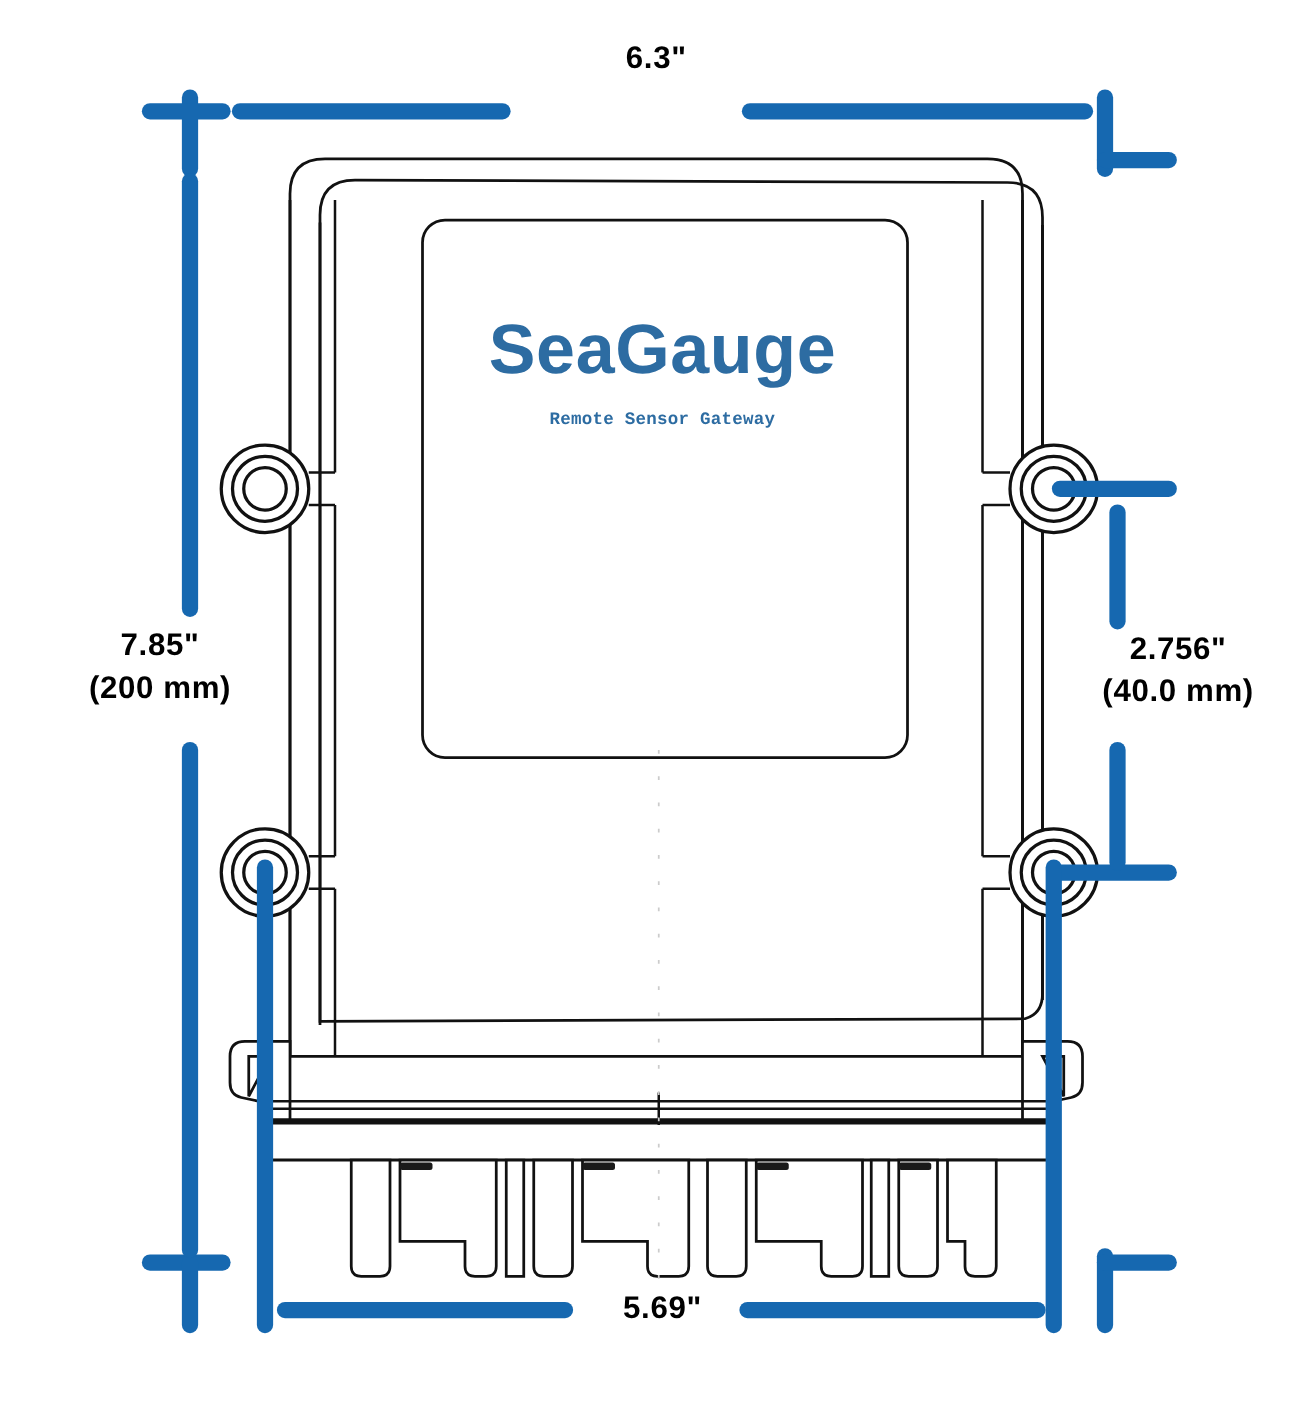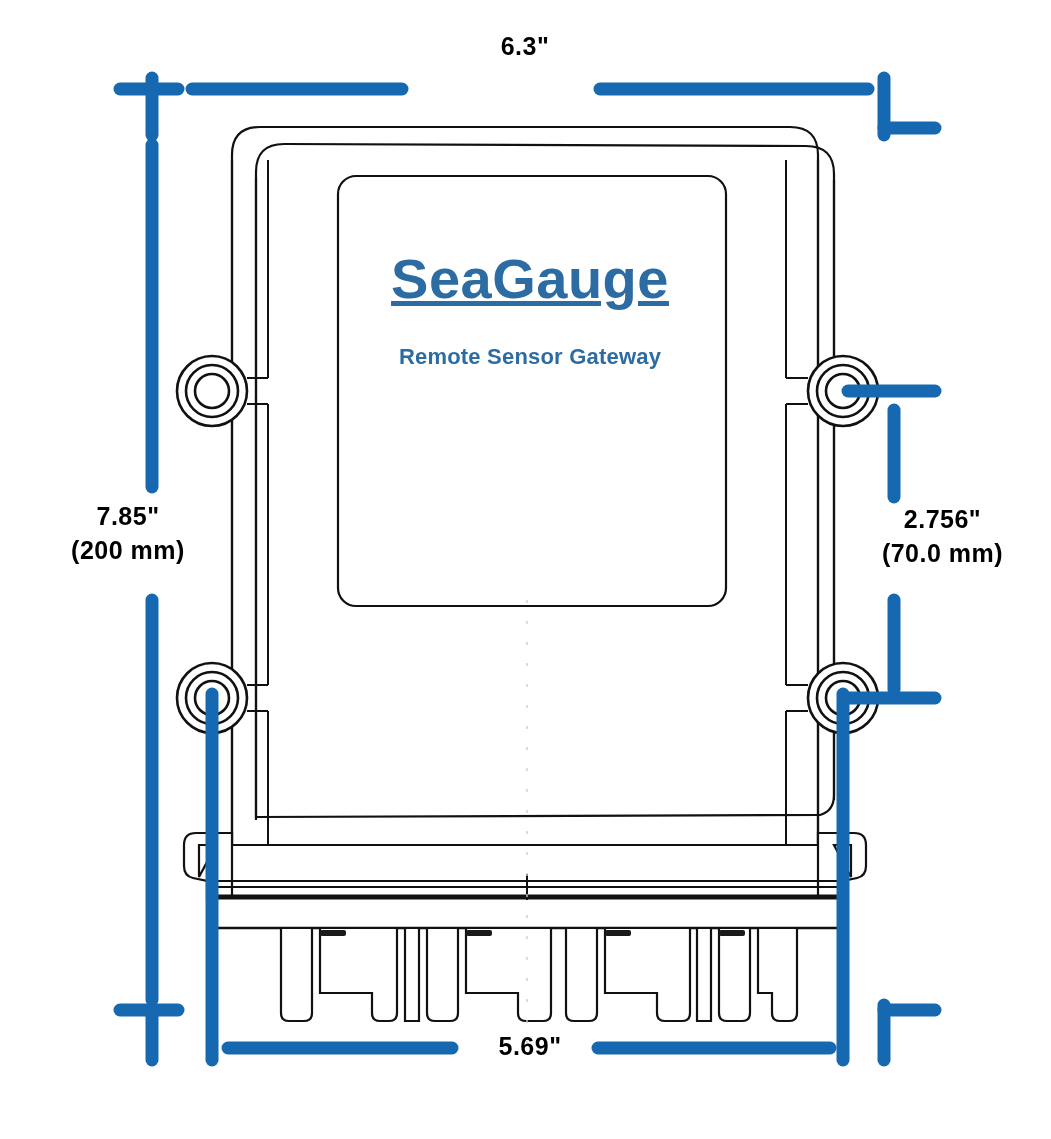--- a/index.html
+++ b/index.html
@@ -47,28 +47,28 @@
     font-weight: bold;
     white-space: nowrap;
     text-align: center;
   }
   #brand-name {
     left: 335px;
     top: 246px;
     width: 390px;
     font-size: 56px;
     letter-spacing: 0.5px;
-    text-decoration: underline;
   }
   #brand-sub {
     left: 335px;
-    top: 344px;
+    top: 328px;
     width: 390px;
-    font-size: 22px;
+    font-size: 14px;
     letter-spacing: 0.2px;
+    font-family: Liberation Mono, monospace;
   }
 </style>
 </head>
 <body>
 
 <div id="stage">
 
   <svg id="drawing" width="1051" height="1139" viewBox="0 0 1051 1139">
 
     <g fill="none" stroke="#111111" stroke-width="2.2">
@@ -232,21 +232,21 @@
     <span class="l1">6.3"</span>
   </div>
 
   <div class="dim-text" id="dim-left">
     <span class="l1">7.85"</span>
     <span class="l2">(200 mm)</span>
   </div>
 
   <div class="dim-text" id="dim-right">
     <span class="l1">2.756"</span>
-    <span class="l2">(70.0 mm)</span>
+    <span class="l2">(40.0 mm)</span>
   </div>
 
   <div class="dim-text" id="dim-bottom">
     <span class="l1">5.69"</span>
   </div>
 
   <div class="label-text" id="brand-name">SeaGauge</div>
 
   <div class="label-text" id="brand-sub">Remote Sensor Gateway</div>
 

